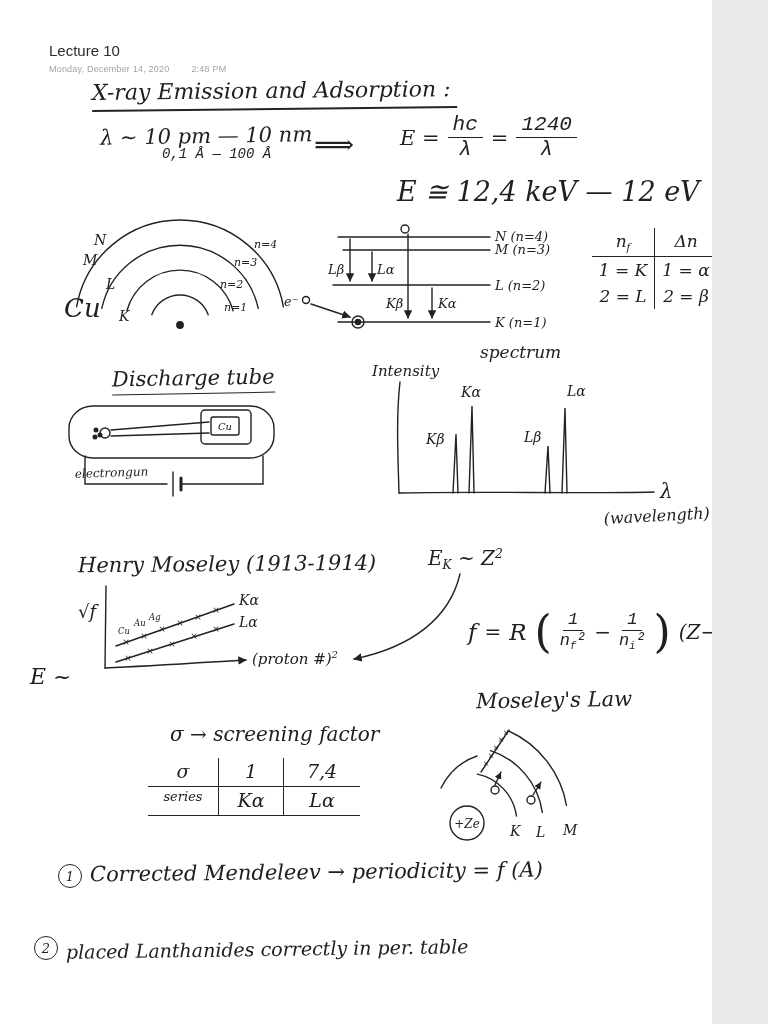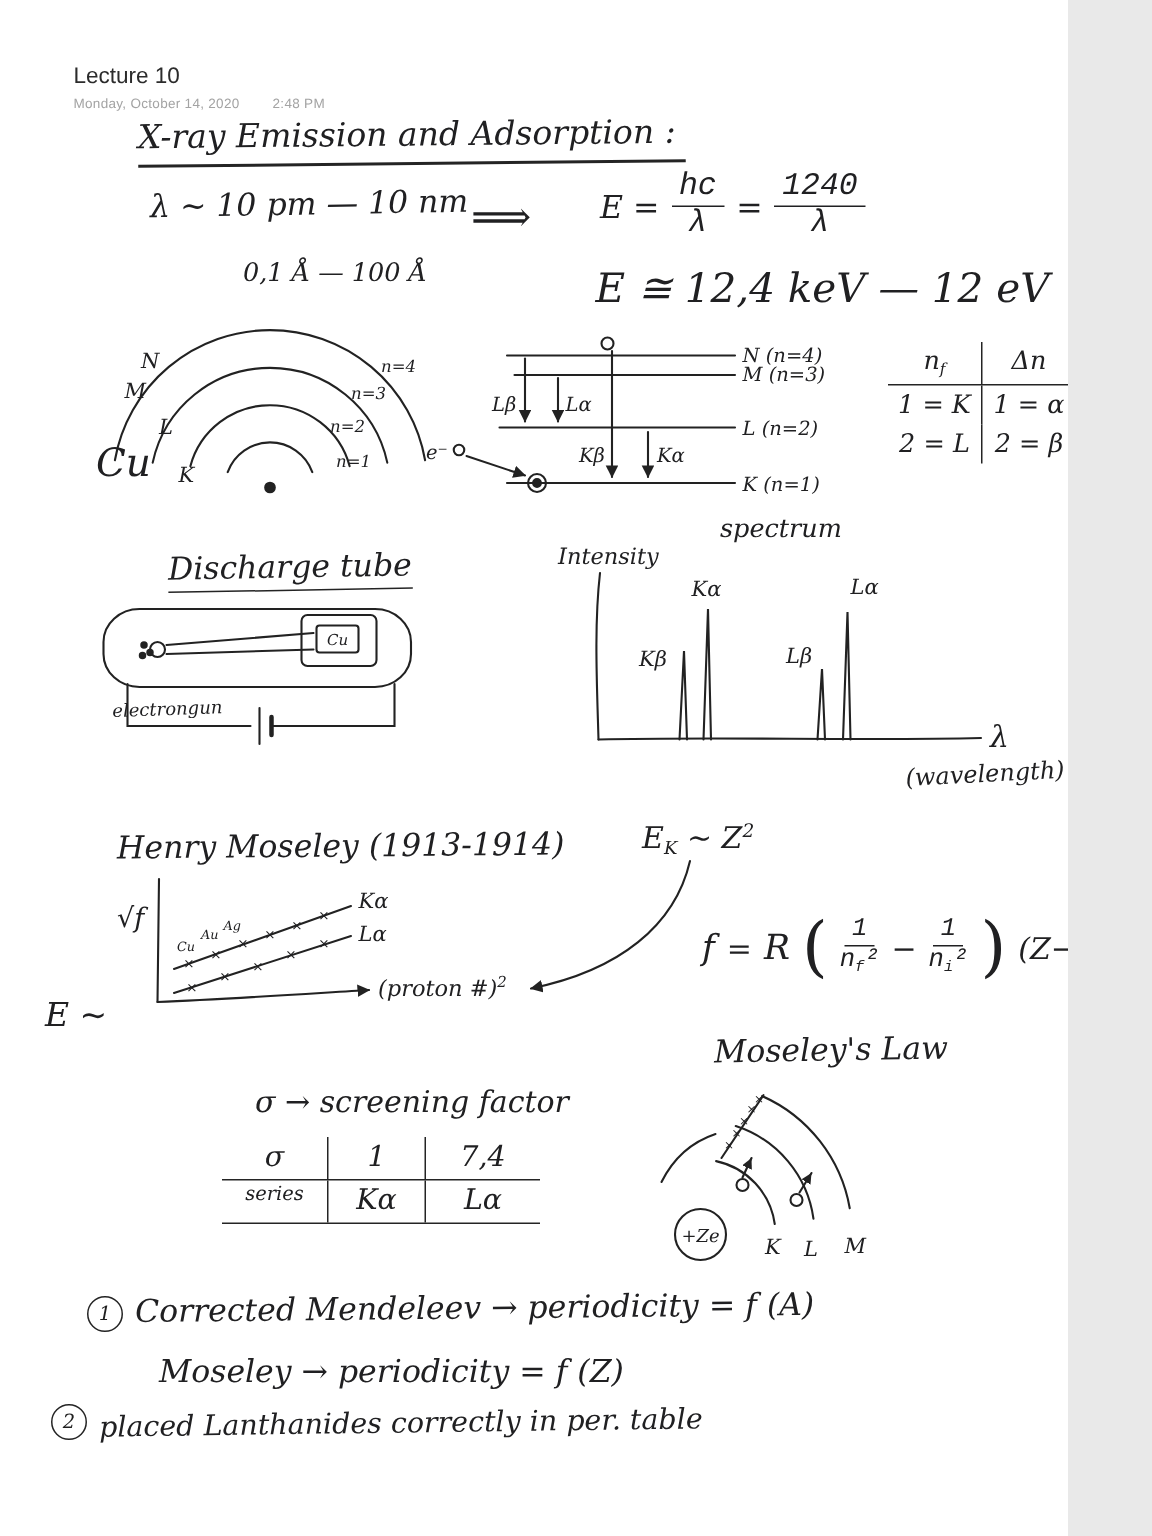--- a/index.html
+++ b/index.html
@@ -38,27 +38,27 @@
            font-family:"DejaVu Serif",serif;font-style:italic;}
   .corner-box{background:#141414;}
 </style>
 </head>
 <body>
 
 <div class="page">
 
   <div class="abs ui-title" style="left:49px;top:42px;">Lecture 10</div>
   <div class="abs ui-date" style="left:49px;top:64px;">
-    <span>Monday, October 14, 2020</span><span>2:48 PM</span>
+    <span>Monday, December 14, 2020</span><span>2:48 PM</span>
   </div>
 
   <div class="abs hw heading" style="left:92px;top:78px;">X-ray  Emission and Adsorption :</div>
 
   <div class="abs hw" style="left:100px;top:124px;font-size:21px;transform:rotate(-1deg);">λ ~ 10 pm — 10 nm</div>
-  <div class="abs hw" style="left:162px;top:172px;font-size:17px;">0,1 Å — 100 Å</div>
+  <div class="abs hw" style="left:162px;top:146px;font-size:14px;font-family:Liberation Mono, monospace;">0,1 Å — 100 Å</div>
   <div class="abs hw" style="left:314px;top:128px;font-size:28px;font-style:normal;">⟹</div>
 
   <div class="abs hw eqrow" style="left:400px;top:114px;font-size:21px;">
     <span>E =</span>
     <span class="frac">
       <span class="num">hc</span>
       <span class="den">λ</span>
     </span>
     <span>=</span>
     <span class="frac">
@@ -273,21 +273,20 @@
     <line x1="108" y1="83" x2="116" y2="70" marker-end="url(#ah4)"></line>
     <text x="85" y="124" font-size="14">K</text>
     <text x="111" y="125" font-size="14">L</text>
     <text x="138" y="123" font-size="14">M</text>
   </svg>
 
   <div class="abs circled" style="left:58px;top:864px;">
       <span>1</span>
     </div>
   <div class="abs hw" style="left:90px;top:860px;font-size:21px;transform:rotate(-0.6deg);">Corrected Mendeleev → periodicity = f (A)</div>
-  <div class="abs hw" style="left:106px;top:902px;font-size:21px;">Moseley → periodicity = f (Z)</div>
   <div class="abs circled" style="left:34px;top:936px;">
       <span>2</span>
     </div>
   <div class="abs hw" style="left:66px;top:938px;font-size:19px;transform:rotate(-0.8deg);">placed  Lanthanides  correctly  in per. table</div>
 
   <div class="abs corner-box" style="left:728px;top:1007px;width:40px;height:17px;"></div>
 
 </div>
 
 </body></html>

